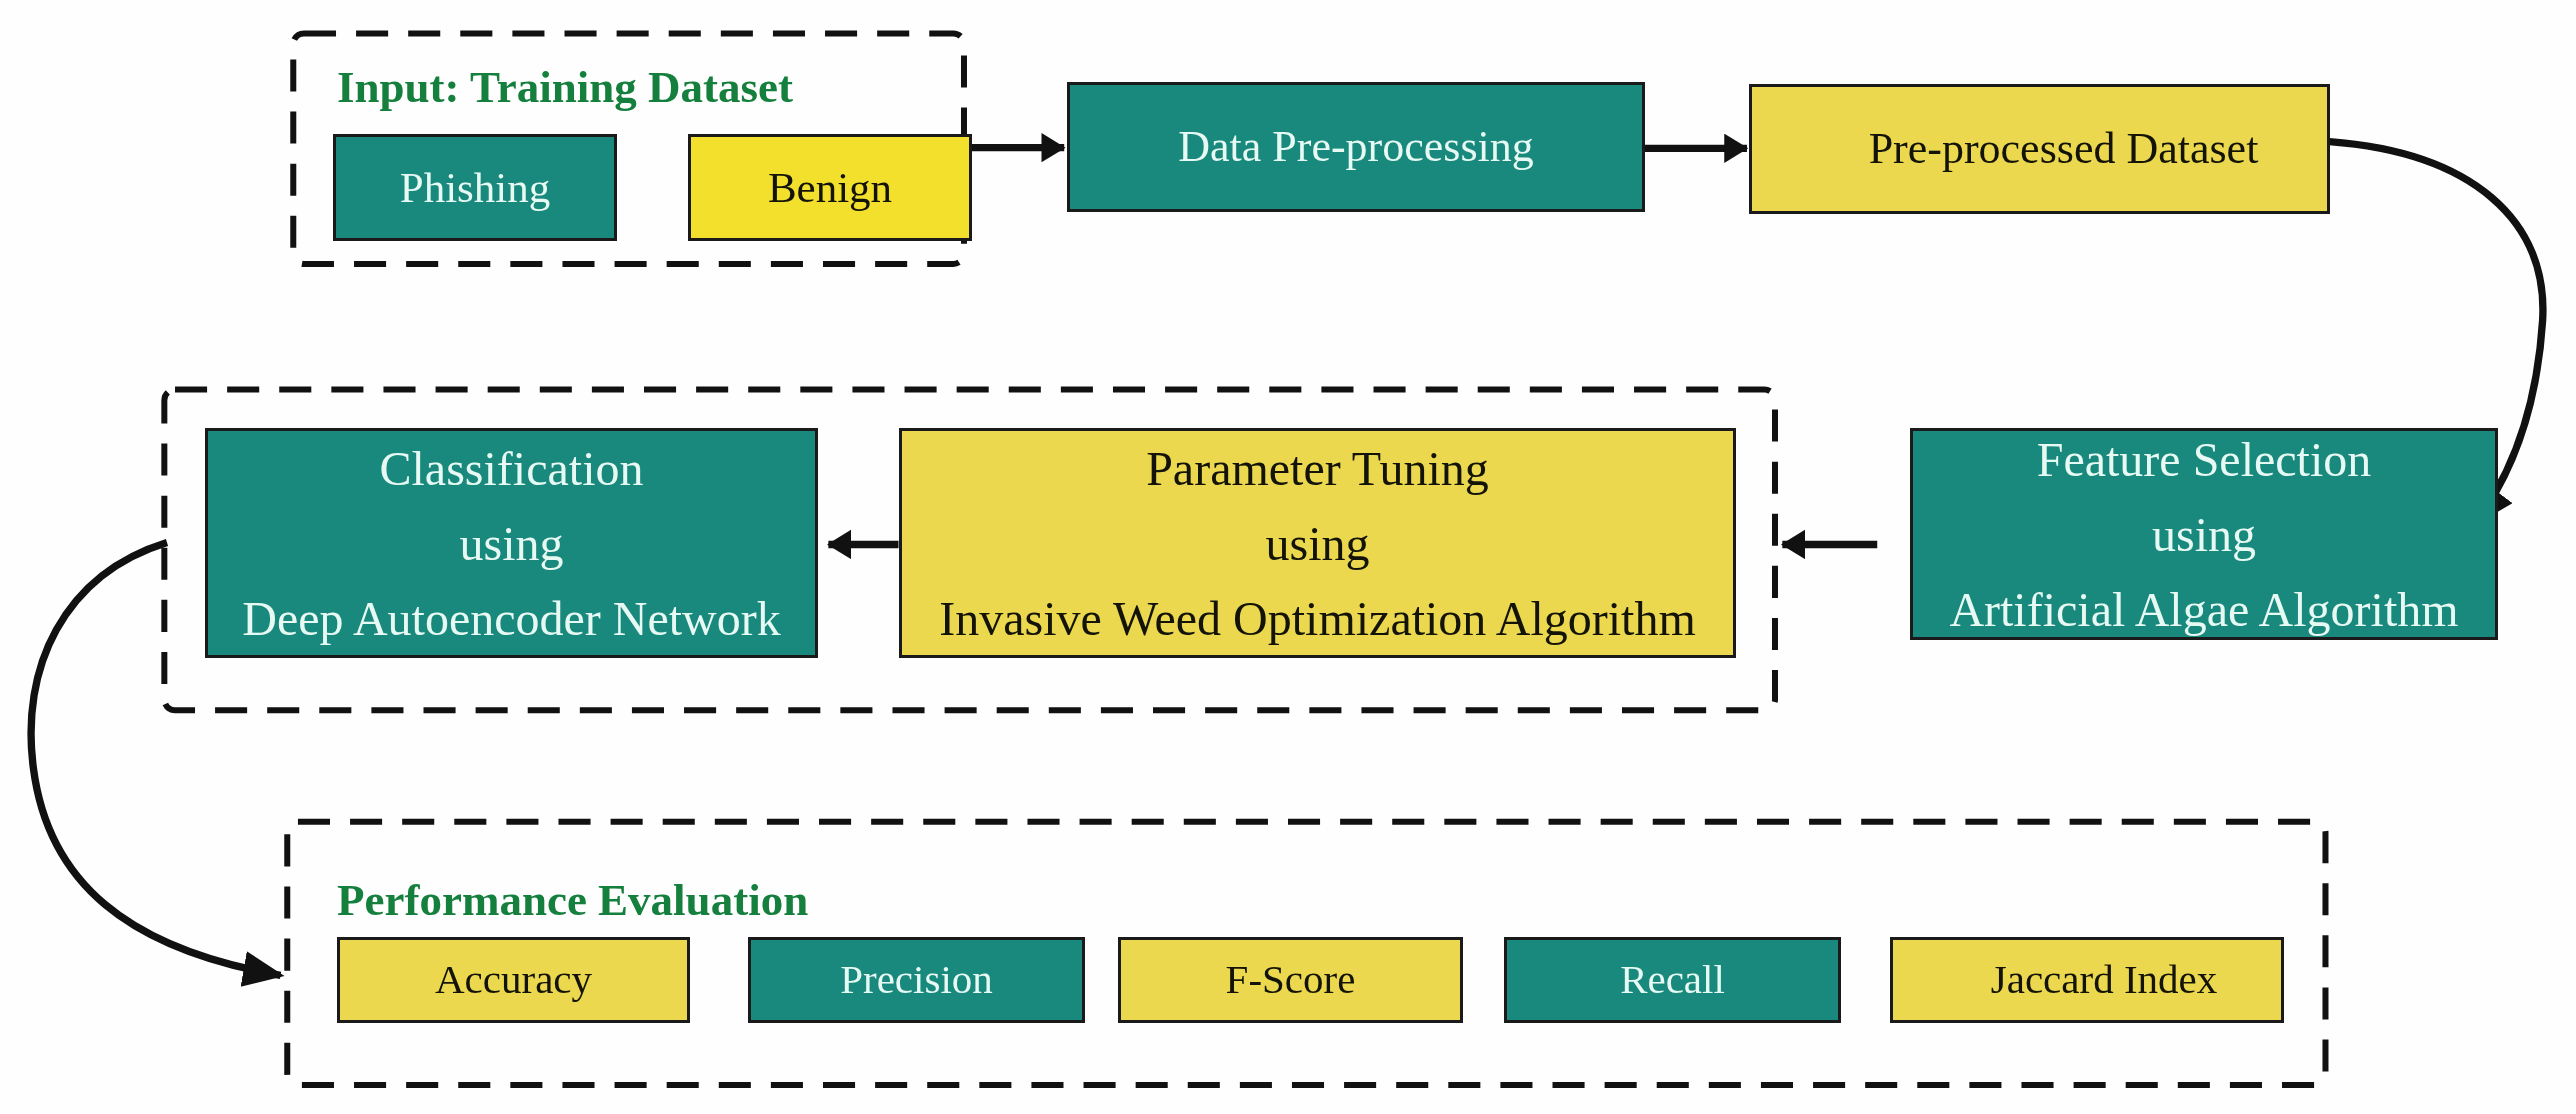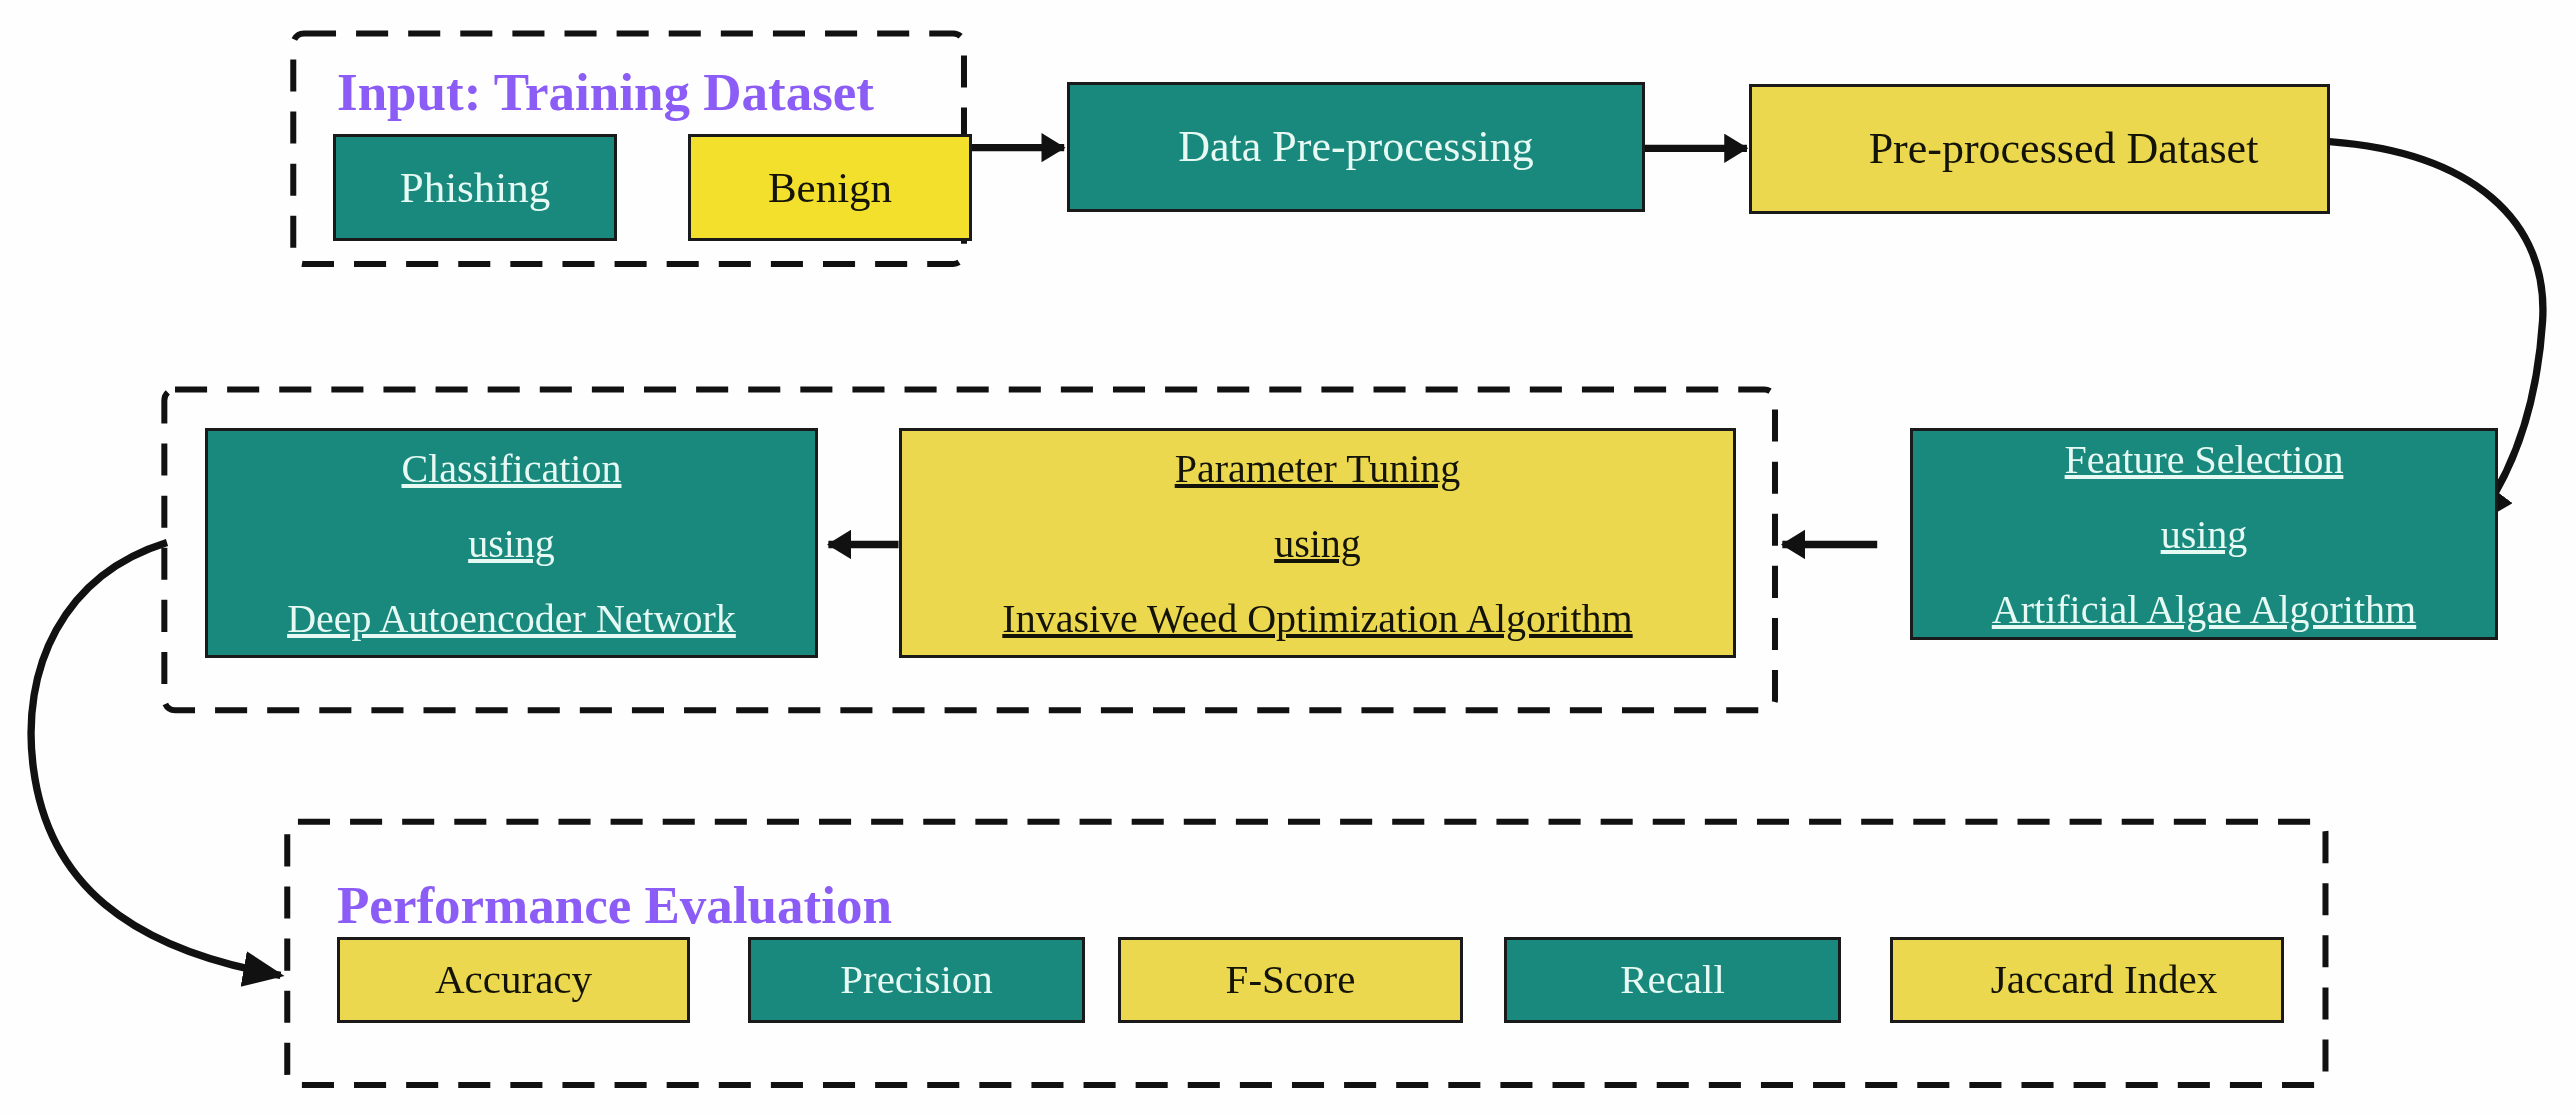--- a/index.html
+++ b/index.html
@@ -19,24 +19,24 @@
   .arrow-layer rect.dashed-rect{fill:none;stroke:var(--ink);stroke-width:9;stroke-dasharray:48 30;}
   .node{
     position:absolute;z-index:2;border:3.3px solid var(--box-border);
     display:flex;align-items:center;justify-content:center;text-align:center;
   }
   .node.teal{background:var(--teal);color:var(--text-on-teal);}
   .node.yellow{background:var(--yellow);color:var(--text-on-yellow);}
   .node.yellow-bright{background:var(--yellow-bright);color:var(--text-on-yellow);}
   .node .label{font-size:44px;line-height:1.1;}
   .node .lines{display:flex;flex-direction:column;gap:0;}
-  .node .lines span{font-size:40px;line-height:75px;white-space:nowrap;text-decoration:underline;}
+  .node .lines span{font-size:48px;line-height:75px;white-space:nowrap;}
   .group-title{
-    position:absolute;z-index:2;font-weight:bold;color:#8b5cf6;
-    font-size:53px;line-height:1.1;white-space:nowrap;
+    position:absolute;z-index:2;font-weight:bold;color:#15803d;
+    font-size:45px;line-height:1.1;white-space:nowrap;
   }
   .metric .label{font-size:41px;}
   .small-label .label{font-size:43px;}
 </style>
 </head>
 <body>
 
 <div class="canvas">
 
   <svg class="arrow-layer" viewBox="0 0 3856 1669" xmlns="http://www.w3.org/2000/svg">

